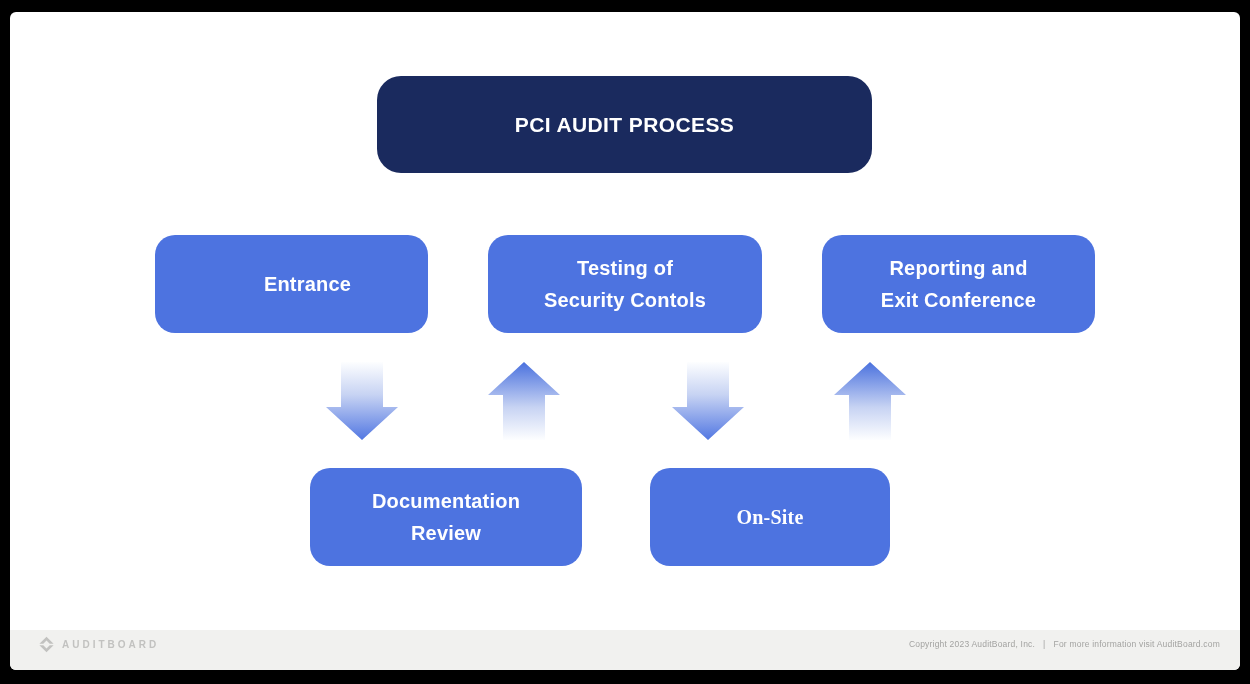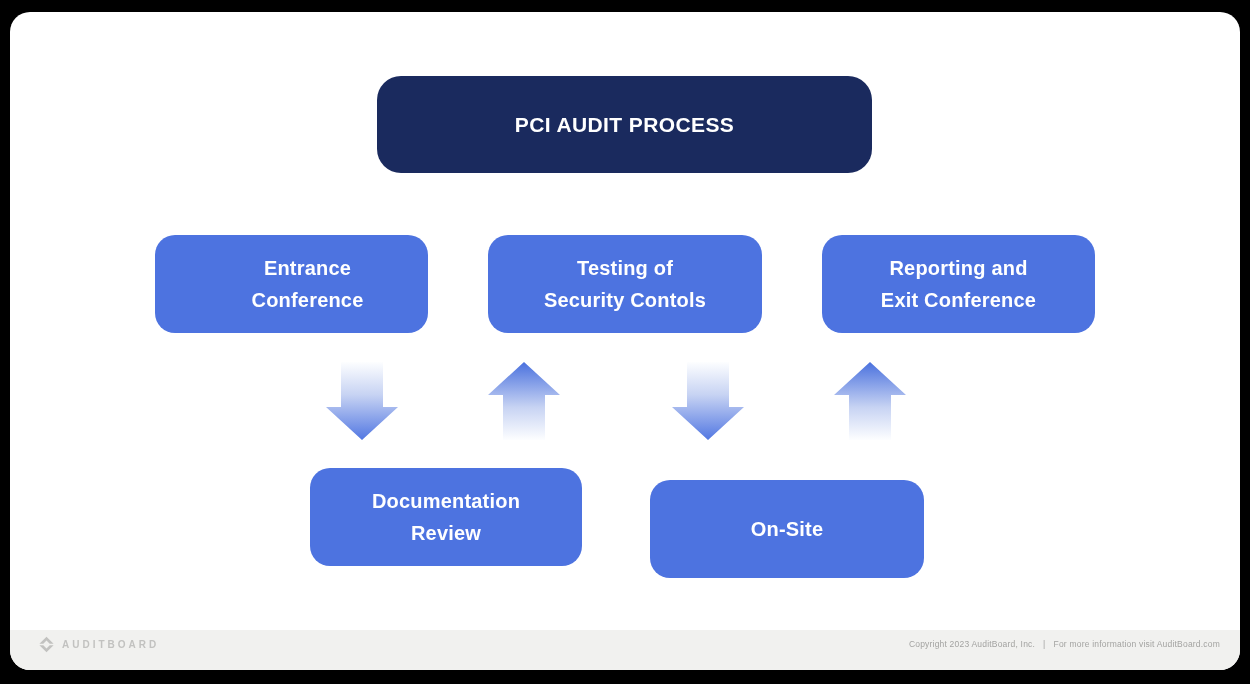--- a/index.html
+++ b/index.html
@@ -7,21 +7,21 @@
   body {
     background: var(--frame, #000);
     font-family: "Liberation Sans", "DejaVu Sans", sans-serif;
     position: relative;
   }
   .card {
     position: absolute;
     left: 10px; top: 12px;
     width: 1230px; height: 658px;
     background: var(--canvas, #fff);
-    border-radius: 20px;
+    border-radius: 6px;
     overflow: hidden;
   }
   .title-box {
     position: absolute;
     left: 367px; top: 64px;
     width: 495px; height: 97px;
     background: var(--navy, #1a2a5e);
     border-radius: 24px;
     display: flex; align-items: center; justify-content: center;
   }
@@ -44,21 +44,21 @@
     color: #ffffff;
     font-size: 20px;
     font-weight: bold;
     line-height: 32px;
     letter-spacing: 0.2px;
   }
   .b1 { left: 145px; top: 223px; width: 273px; padding-left: 32px; }
   .b2 { left: 478px; top: 223px; width: 274px; }
   .b3 { left: 812px; top: 223px; width: 273px; }
   .b4 { left: 300px; top: 456px; width: 272px; }
-  .b5 { left: 640px; top: 468px; width: 274px; }
+  .b5 { left: 640px; top: 456px; width: 240px; font-family: Liberation Serif, serif; }
   .arrow {
     position: absolute;
     top: 350px;
     width: 72px; height: 78px;
   }
   .arrow.down {
     clip-path: polygon(20.8% 0, 79.2% 0, 79.2% 57.7%, 100% 57.7%, 50% 100%, 0 57.7%, 20.8% 57.7%);
     background: linear-gradient(180deg, #fdfeff 0%, #c7d3f3 42%, #5277e2 100%);
   }
   .arrow.up {
@@ -97,21 +97,20 @@
 <body>
 
 <div class="card">
 
   <div class="title-box">
     <span>PCI AUDIT PROCESS</span>
   </div>
 
   <div class="pbox b1">
     <span>Entrance</span>
-    <span>Conference</span>
   </div>
   <div class="pbox b2">
     <span>Testing of</span>
     <span>Security Contols</span>
   </div>
   <div class="pbox b3">
     <span>Reporting and</span>
     <span>Exit Conference</span>
   </div>
 

